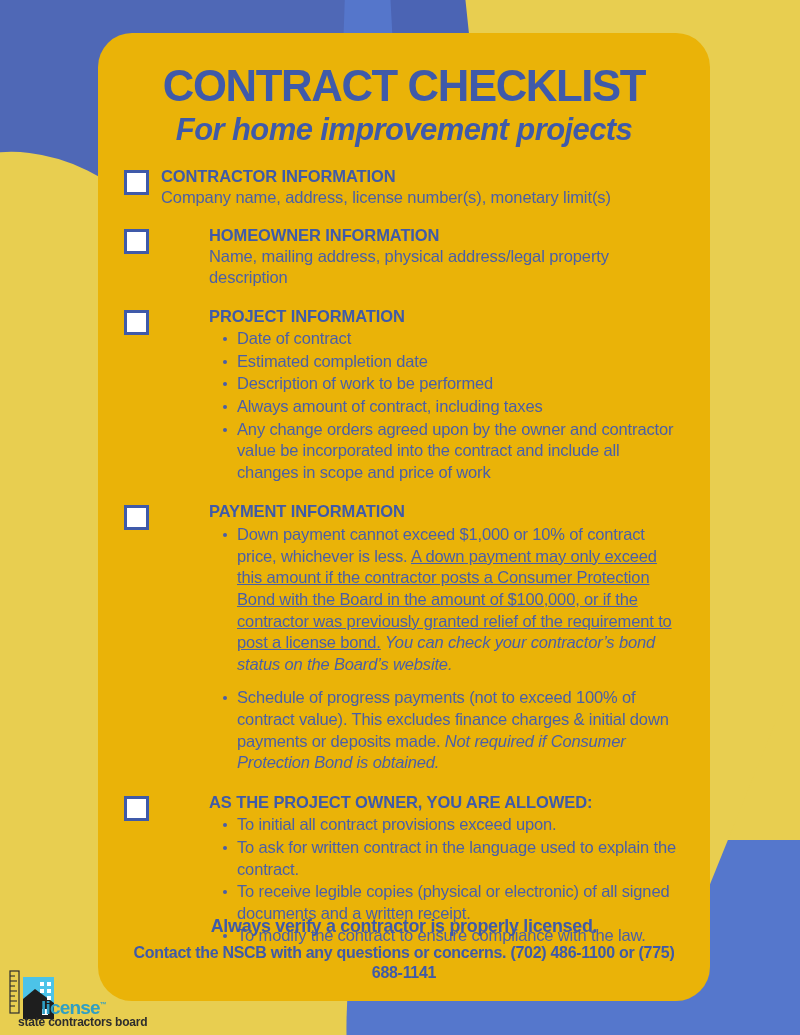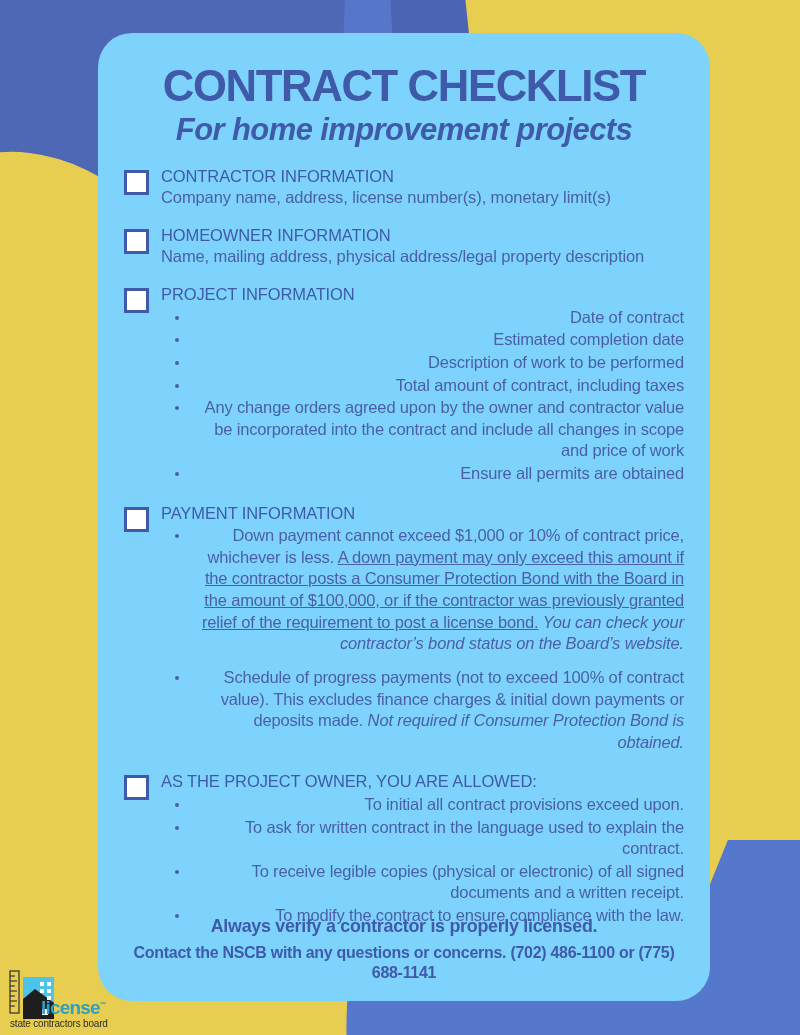--- a/index.html
+++ b/index.html
@@ -84,21 +84,21 @@
     width: 170px; height: 220px;
     background: #e8ce50;
     transform: skewX(-22deg);
   }
   
   .card {
     position: absolute;
     left: 98px; top: 33px;
     width: 612px;
     height: 968px;
-    background: #7dd3fc;
+    background: #eab308;
     border-radius: 34px;
     box-sizing: border-box;
     padding: 0;
     overflow: hidden;
   }
   
   .title {
     margin: 0;
     padding: 27px 0 0 0;
     text-align: center;
@@ -122,33 +122,33 @@
   
   .content {
     padding: 18px 26px 0 22px;
     color: #4a5fa8;
   }
   .section {
     display: flex;
     align-items: flex-start;
     margin-bottom: 7px;
   }
-  .section.gap-top { margin-top: 17px; }
+  .section.gap-top { margin-top: 17px; gap: 48px; }
   .checkbox {
     flex: 0 0 auto;
     width: 25px;
     height: 25px;
     border: 3px solid #3f5aa9;
     margin: 4px 12px 0 4px;
     background: #fff;
     box-sizing: border-box;
   }
   .sec-body { flex: 1 1 auto; min-width: 0; }
   .sec-title {
-    font-weight: normal;
+    font-weight: bold;
     font-size: 16.5px;
     color: #3f5aa9;
     letter-spacing: -0.1px;
     line-height: 1.25;
   }
   .sec-sub {
     font-size: 16.5px;
     color: #4a5fa8;
     line-height: 1.3;
     letter-spacing: -0.1px;
@@ -158,21 +158,20 @@
     margin: 2px 0 0 0;
     padding: 0 0 0 28px;
   }
   ul.bullets > li {
     position: relative;
     font-size: 16.5px;
     line-height: 1.31;
     color: #4a5fa8;
     margin: 0 0 1px 0;
     letter-spacing: -0.15px;
-    text-align: right;
   }
   ul.bullets > li::before {
     content: "";
     position: absolute;
     left: -14px;
     top: 9px;
     width: 4px; height: 4px;
     border-radius: 50%;
     background: #4a5fa8;
   }
@@ -217,24 +216,24 @@
     color: #2f9fc4;
     letter-spacing: -0.8px;
     line-height: 1;
   }
   .logo-tm {
     font-size: 7px;
     vertical-align: super;
   }
   .logo-tag {
     position: absolute;
-    left: 2px;
+    left: 10px;
     bottom: 2px;
-    font-size: 10px;
-    font-weight: normal;
+    font-size: 12px;
+    font-weight: bold;
     color: #2d2d2d;
     letter-spacing: -0.2px;
     white-space: nowrap;
   }
 </style>
 </head>
 <body>
 
 <div class="poster">
 
@@ -274,23 +273,22 @@
       </div>
 
       <div class="section gap-top">
         <div class="checkbox"></div>
         <div class="sec-body">
           <div class="sec-title">PROJECT INFORMATION</div>
           <ul class="bullets">
             <li>Date of contract</li>
             <li>Estimated completion date</li>
             <li>Description of work to be performed</li>
-            <li>Total amount of contract, including taxes</li>
+            <li>Always amount of contract, including taxes</li>
             <li>Any change orders agreed upon by the owner and contractor value be incorporated into the contract and include all changes in scope and price of work</li>
-            <li>Ensure all permits are obtained</li>
           </ul>
         </div>
       </div>
 
       <div class="section gap-top">
         <div class="checkbox"></div>
         <div class="sec-body">
           <div class="sec-title">PAYMENT INFORMATION</div>
           <ul class="bullets">
             <li>

